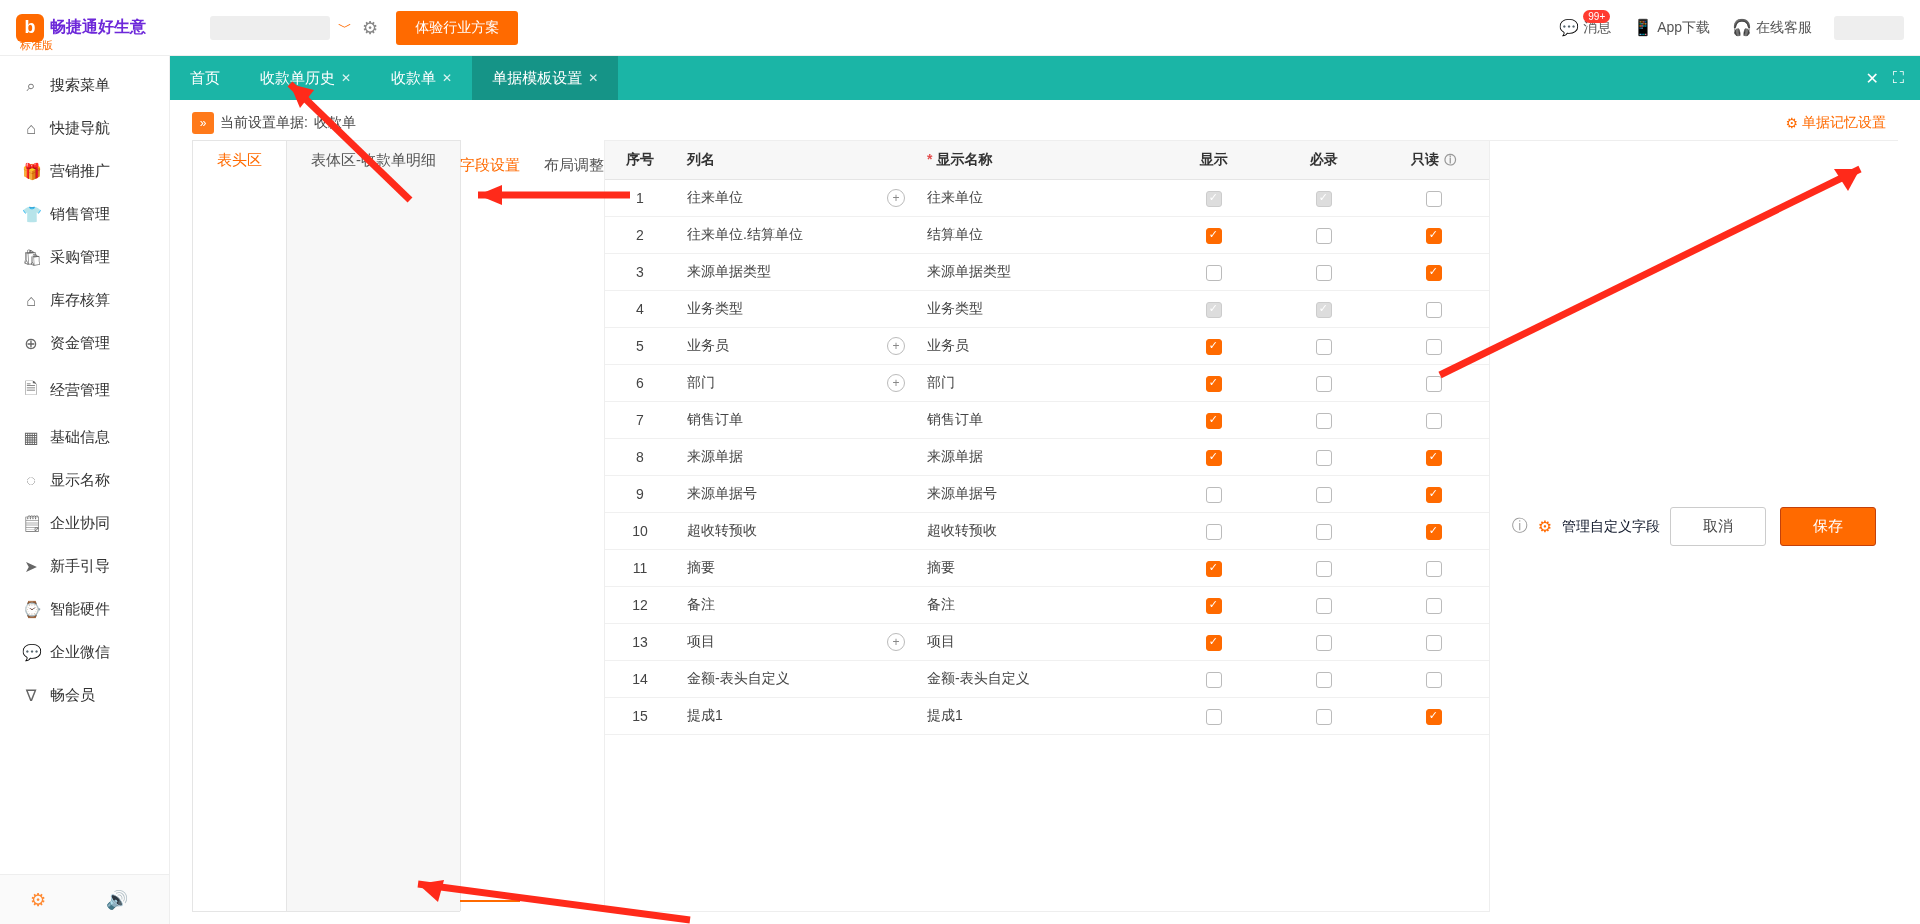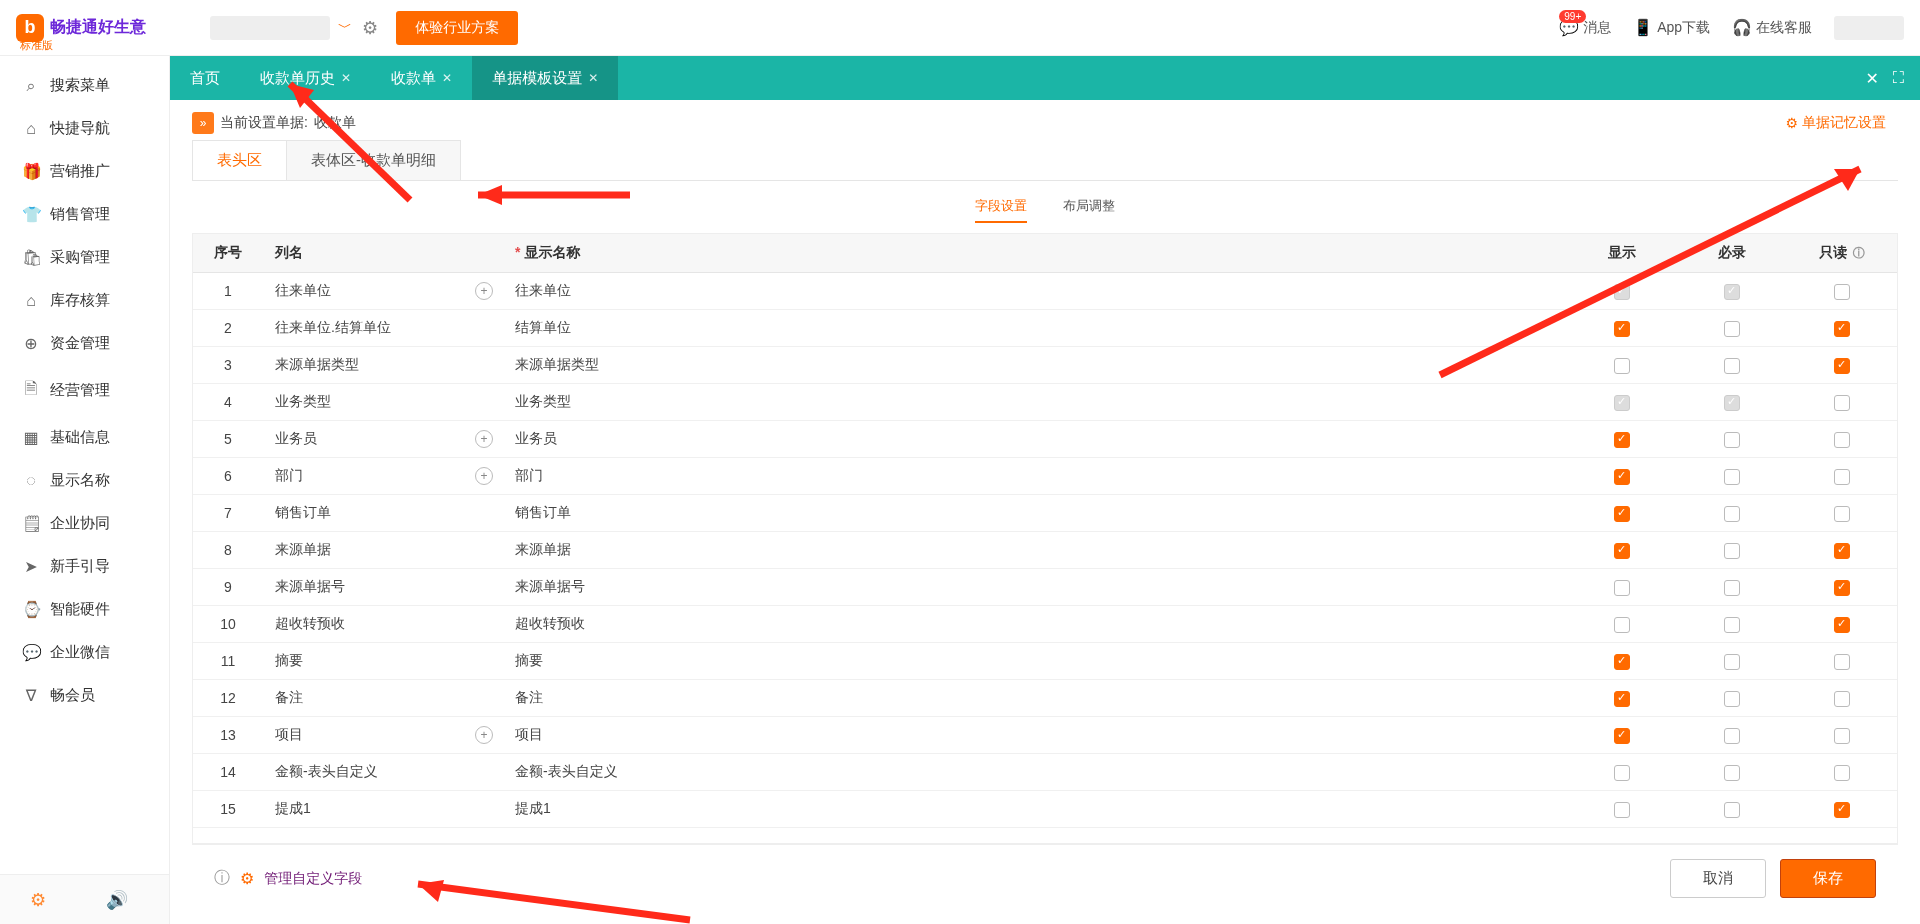--- a/index.html
+++ b/index.html
@@ -13,21 +13,21 @@
 
 .org-box { flex: 0 0 auto; margin-left: 24px; display: flex; align-items: center; gap: 8px; }
 .org-name { width: 120px; height: 24px; background: #eee; border-radius: 3px; }
 .chevron { color: #ff6a00; font-size: 14px; }
 .gear { color: #888; font-size: 18px; margin-left: 10px; }
 .cta-btn { margin-left: 18px; background: #ff6a00; color: #fff; border: none; border-radius: 3px; padding: 8px 19px; font-size: 14px; cursor: pointer; }
 
 .topbar-right { margin-left: auto; display: flex; align-items: center; gap: 22px; font-size: 14px; color: #555; }
 .tb-item { display: flex; align-items: center; gap: 4px; cursor: pointer; position: relative; }
 .tb-icon { font-size: 16px; color: #888; }
-.badge99 { position: absolute; top: -8px; left: 0; background: #ff3b30; color: #fff; font-size: 10px; border-radius: 8px; padding: 1px 5px; }
+.badge99 { position: absolute; top: -8px; left: 24px; background: #ff3b30; color: #fff; font-size: 10px; border-radius: 8px; padding: 1px 5px; }
 .avatar-ph { width: 70px; height: 24px; background: #eee; border-radius: 3px; }
 
 .main { display: flex; height: calc(100% - 56px); }
 .sidebar { width: 170px; border-right: 1px solid #eee; display: flex; flex-direction: column; }
 .side-list { flex: 1; padding-top: 8px; }
 .side-item { display: flex; align-items: center; gap: 10px; padding: 12px 22px; font-size: 15px; color: #333; cursor: pointer; }
 .side-icon { width: 18px; text-align: center; color: #666; font-size: 16px; }
 .side-foot { height: 50px; border-top: 1px solid #eee; background: #fafafa; display: flex; align-items: center; padding: 0 30px; gap: 60px; color: #ff8a33; font-size: 18px; }
 
 .content { flex: 1; display: flex; flex-direction: column; min-width: 0; }
@@ -35,27 +35,27 @@
 .tabbar { height: 44px; background: #1bb5a6; display: flex; align-items: stretch; color: #fff; }
 .tab { display: flex; align-items: center; gap: 6px; padding: 12px 20px; font-size: 15px; cursor: pointer; }
 .tab.active { background: #159487; }
 .tab-close { font-size: 12px; opacity: .85; }
 .tabbar-right { margin-left: auto; display: flex; align-items: center; gap: 14px; padding: 0 16px; }
 
 .ctx-row { display: flex; align-items: center; padding: 12px 22px 6px; font-size: 14px; color: #444; gap: 6px; }
 .ctx-arrow { width: 22px; height: 22px; background: #ff7a1a; color: #fff; border-radius: 3px; display: inline-flex; align-items: center; justify-content: center; font-size: 12px; }
 .ctx-link { margin-left: auto; color: #ff6a00; display: flex; align-items: center; gap: 4px; cursor: pointer; padding-right: 12px; }
 
-.body-area { flex: 1; padding: 0 22px 12px; display: flex; flex-direction: column; min-height: 0; }
+.body-area { flex: 1; padding: 0 22px 12px; display: flex; flex-direction: row; min-height: 0; }
 
 .section-tabs { display: flex; gap: 0; border-bottom: 1px solid #e5e5e5; }
 .stab { padding: 10px 24px; font-size: 15px; color: #555; background: #f7f7f7; border: 1px solid #e5e5e5; border-bottom: none; margin-right: -1px; cursor: pointer; }
 .stab.active { background: #fff; color: #ff6a00; }
 
-.sub-tabs { display: flex; justify-content: center; gap: 36px; padding: 16px 0 10px; font-size: 13px; }
+.sub-tabs { display: flex; justify-content: center; gap: 24px; padding: 16px 0 10px; font-size: 15px; }
 .subtab { color: #555; cursor: pointer; padding-bottom: 6px; }
 .subtab.active { color: #ff6a00; border-bottom: 2px solid #ff6a00; }
 
 .table-wrap { flex: 1; overflow-y: auto; border: 1px solid #eee; }
 table { width: 100%; border-collapse: collapse; font-size: 14px; }
 thead th { background: #f7f7f7; text-align: left; padding: 10px 12px; color: #333; font-weight: 600; border-bottom: 1px solid #e5e5e5; position: sticky; top: 0; }
 tbody td { padding: 9px 12px; border-bottom: 1px solid #f0f0f0; color: #444; }
 .col-idx { width: 70px; text-align: center; }
 .col-name { width: 240px; position: relative; }
 .col-disp { width: auto; }
@@ -63,21 +63,21 @@
 .req-star { color: #e34d4d; margin-right: 4px; }
 .plus { position: absolute; right: 10px; top: 50%; transform: translateY(-50%); width: 18px; height: 18px; border: 1px solid #bbb; border-radius: 50%; display: inline-flex; align-items: center; justify-content: center; font-size: 12px; color: #888; cursor: pointer; }
 .chk { width: 16px; height: 16px; border: 1px solid #bbb; border-radius: 3px; display: inline-block; vertical-align: middle; }
 .chk.on { background: #ff6a00; border-color: #ff6a00; position: relative; }
 .chk.on::after { content: "✓"; color: #fff; font-size: 11px; position: absolute; left: 2px; top: -1px; }
 .chk.locked { background: #ddd; border-color: #ccc; position: relative; }
 .chk.locked::after { content: "✓"; color: #fff; font-size: 11px; position: absolute; left: 2px; top: -1px; }
 .help-ico { font-size: 12px; color: #999; margin-left: 2px; }
 
 .footer { display: flex; align-items: center; padding: 14px 22px; border-top: 1px solid #eee; gap: 10px; }
-.foot-left { color: #701a75; font-size: 14px; display: flex; align-items: center; gap: 6px; cursor: pointer; }
+.foot-left { color: #0f172a; font-size: 14px; display: flex; align-items: center; gap: 6px; cursor: pointer; }
 .foot-q { color: #999; }
 .foot-right { margin-left: auto; display: flex; gap: 14px; }
 .btn { padding: 9px 32px; font-size: 15px; border-radius: 3px; cursor: pointer; }
 .btn-ghost { background: #fff; border: 1px solid #ccc; color: #444; }
 .btn-primary { background: #ff6a00; border: 1px solid #c2410c; color: #fff; }
 
 
 .arrow { position: absolute; pointer-events: none; }
 .arrow svg { overflow: visible; }
 .shaft { stroke: #ff2a1a; stroke-width: 7; }

